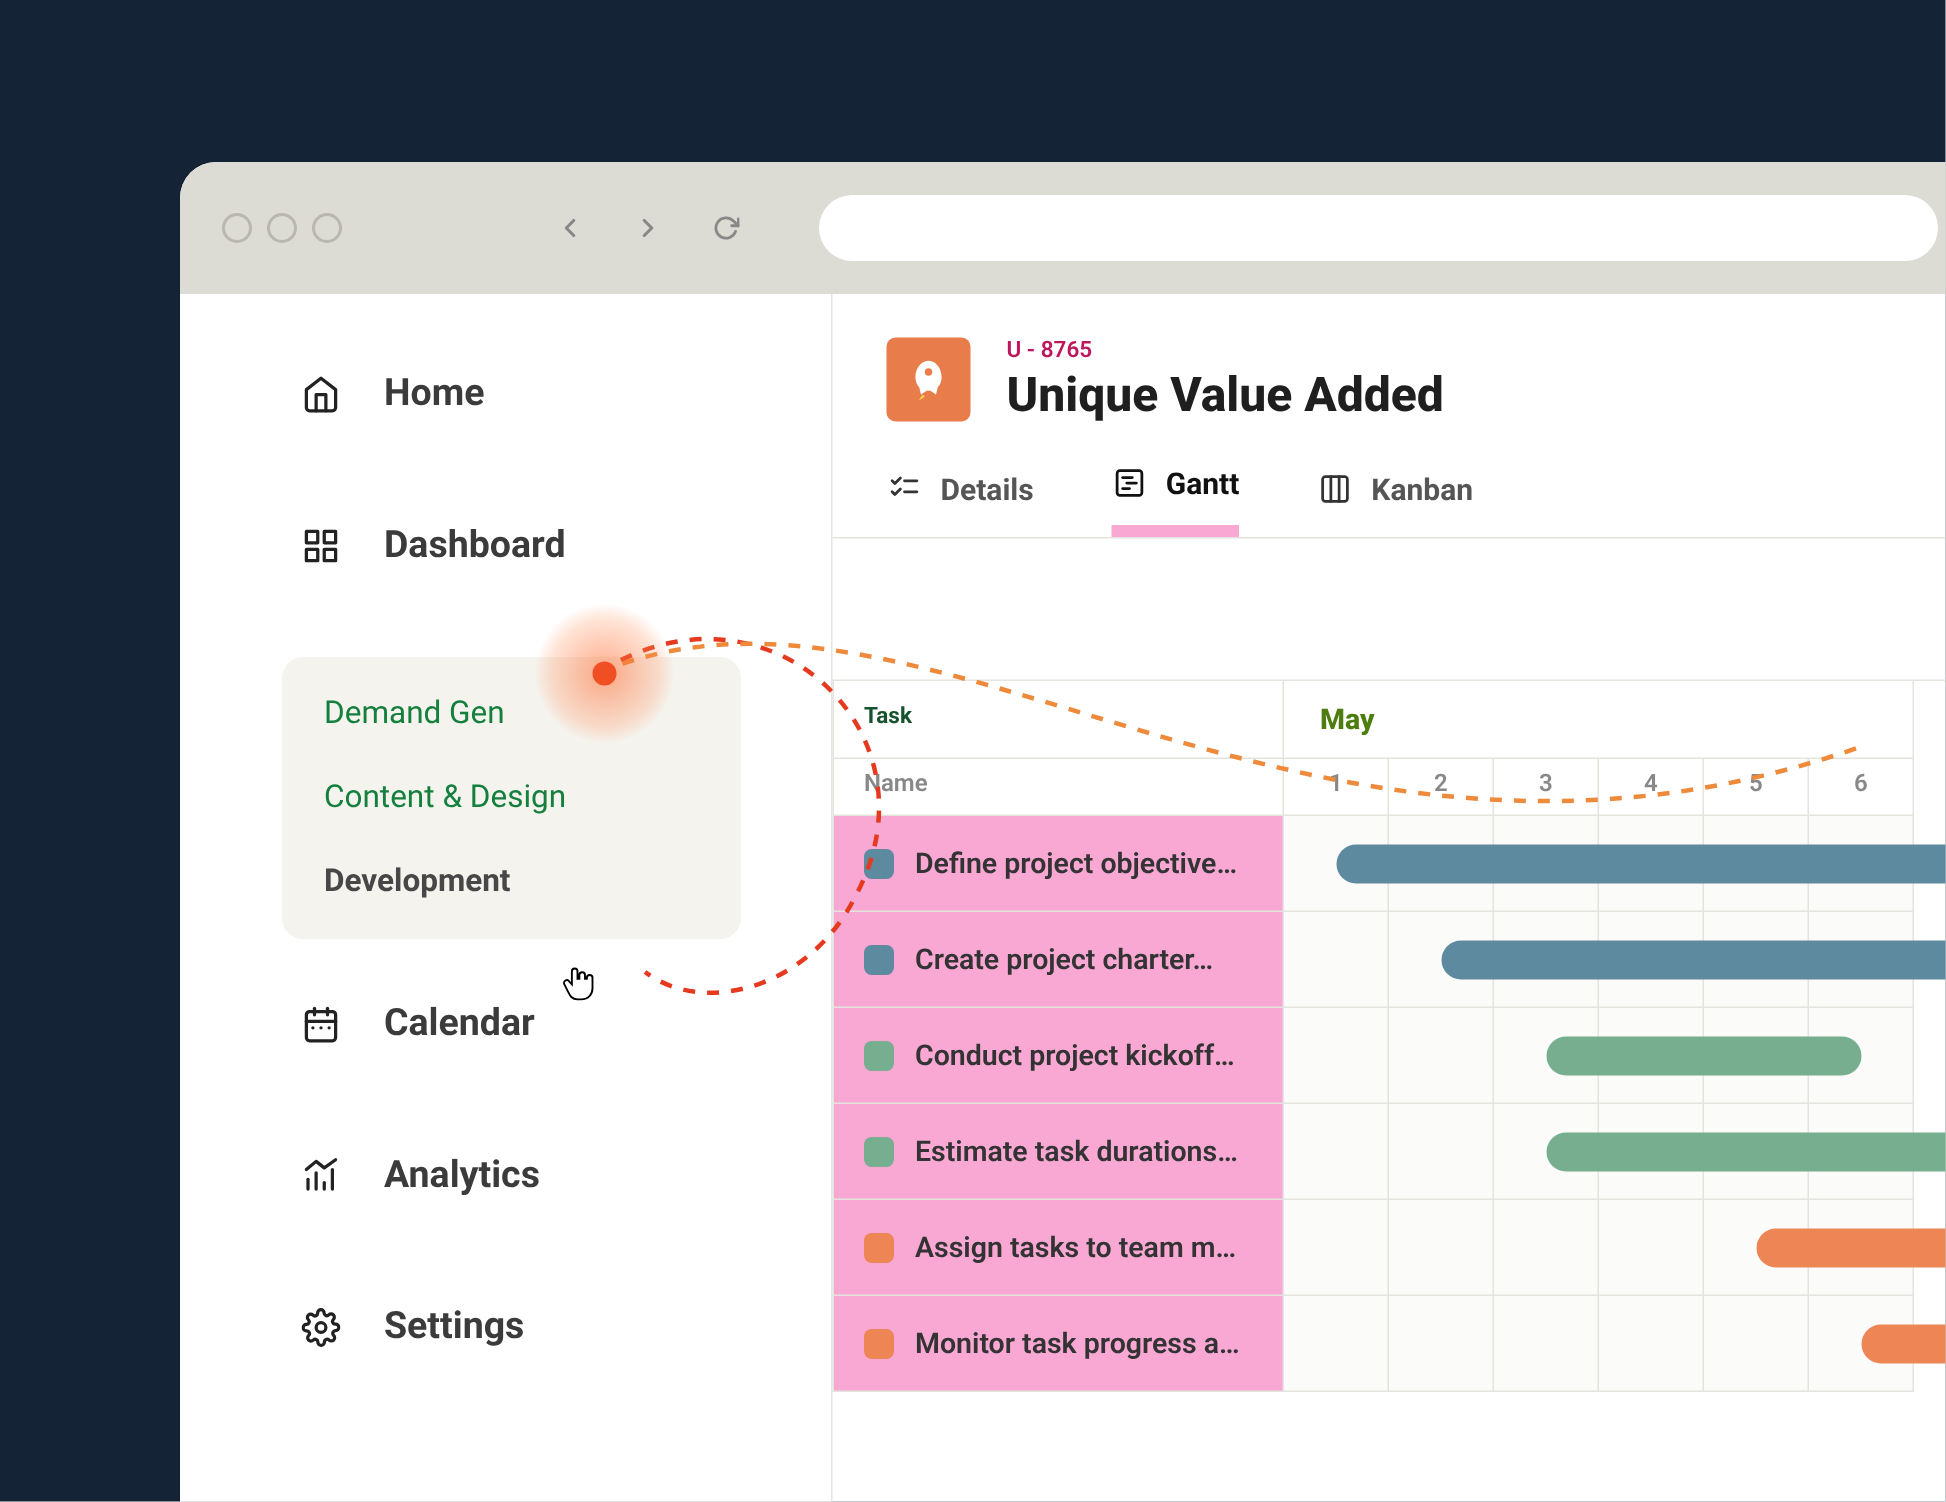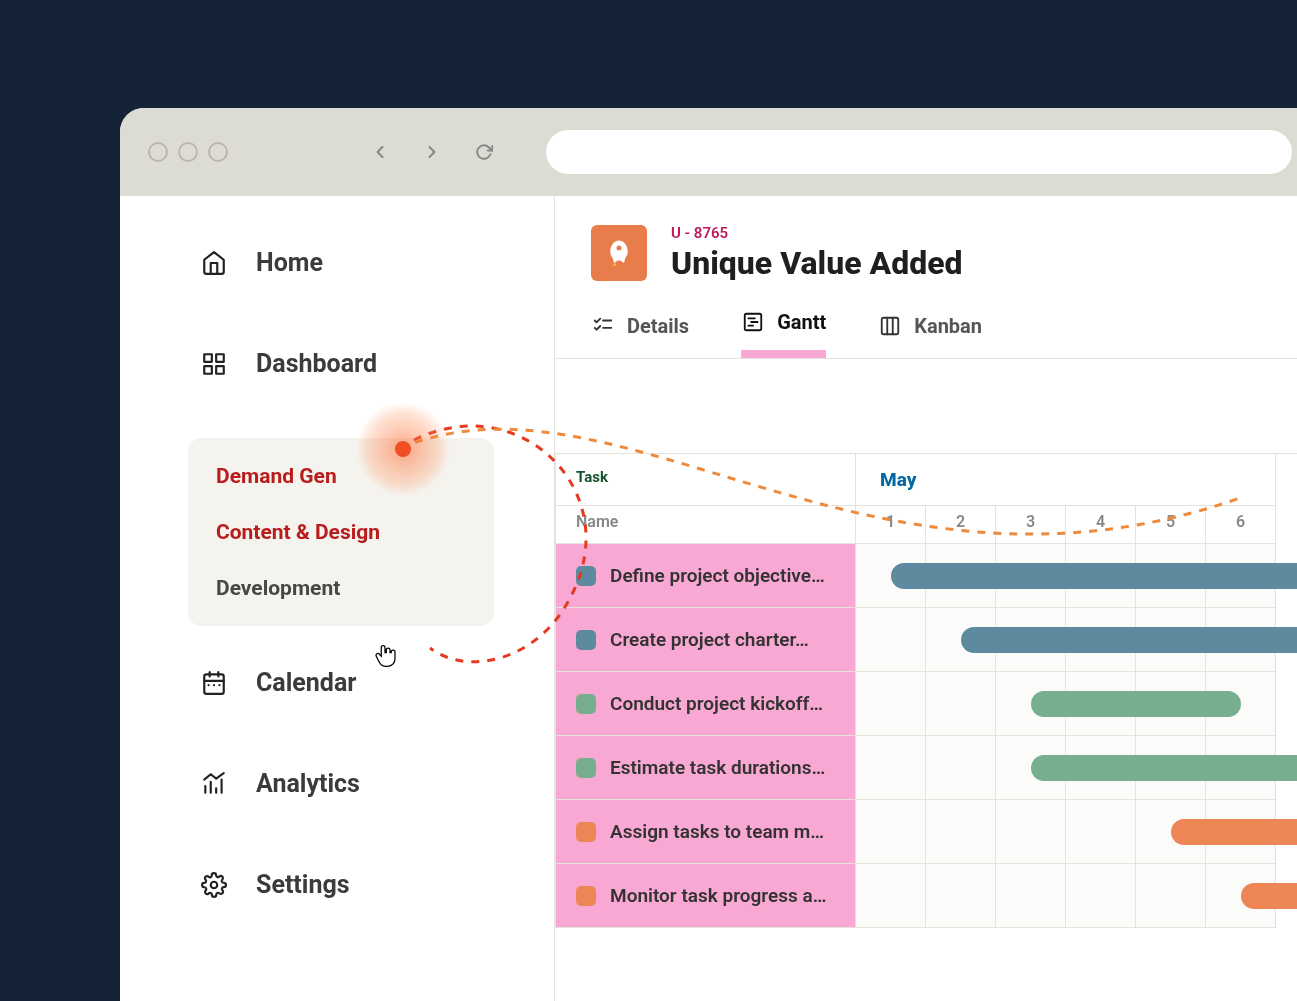--- a/index.html
+++ b/index.html
@@ -67,22 +67,22 @@
     background: #f5f3ee;
     border-radius: 14px;
     padding: 10px 0;
     margin-left: -12px;
     margin-right: 40px;
     margin-bottom: 30px;
   }
   .sub-item {
     padding: 16px 28px;
     font-size: 21px;
-    font-weight: 700;
-    color: #b91c1c;
+    font-weight: 400;
+    color: #15803d;
     cursor: pointer;
   }
   .sub-item:last-child { color: #474747; font-weight: 700; }
 
   .click-highlight {
     position: absolute;
     width: 92px; height: 92px;
     border-radius: 50%;
     background: radial-gradient(circle, rgba(255,105,45,0.55) 0%, rgba(255,145,90,0.25) 55%, rgba(255,145,90,0) 72%);
     pointer-events: none;
@@ -136,21 +136,21 @@
   .gantt {
     position: relative;
     padding-top: 94px;
     flex: 1;
   }
   .gh-task, .gh-month, .gh-sub, .gh-day, .grow-name, .gcell {
     border: 1px solid #e4e3de;
     border-top: none; border-left: none;
   }
   .gh-row1 .gh-task { padding: 14px 20px; font-weight: 700; font-size: 15px; color:#14532d;}
-  .gh-row1 .gh-month { grid-column: span 6; padding: 14px 24px; font-weight: 800; font-size: 19px; color:#0369a1;}
+  .gh-row1 .gh-month { grid-column: span 6; padding: 14px 24px; font-weight: 800; font-size: 19px; color:#4d7c0f;}
   .gh-row2 .gh-sub { padding: 6px 20px 12px; font-size: 16px; color:#888; font-weight:600;}
   .gh-row2 .gh-day { text-align:center; padding: 6px 0 12px; font-size:16px; color:#888; font-weight:600;}
   .gh-row1, .gh-row2 { display: contents; }
   .gantt-header { display:grid; grid-template-columns: 300px repeat(6, 70px); border-top:1px solid #e4e3de; border-left:1px solid #e4e3de;}
   .gantt-body { display:grid; grid-template-columns: 300px repeat(6, 70px); border-left:1px solid #e4e3de; position:relative;}
   .grow-name {
     display:flex; align-items:center; gap: 14px;
     padding: 0 20px; height: 64px;
     font-size: 19px; font-weight:600; color:#333;
     white-space: nowrap; overflow: hidden;

